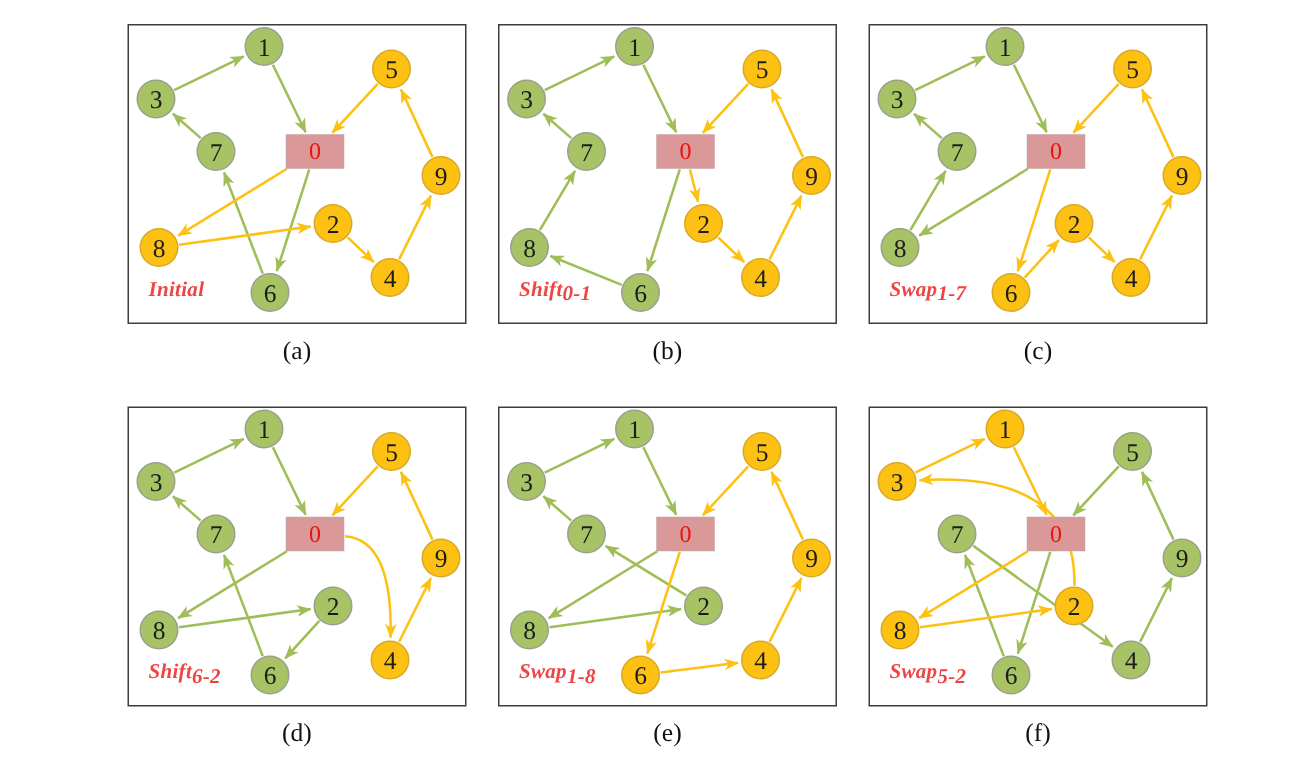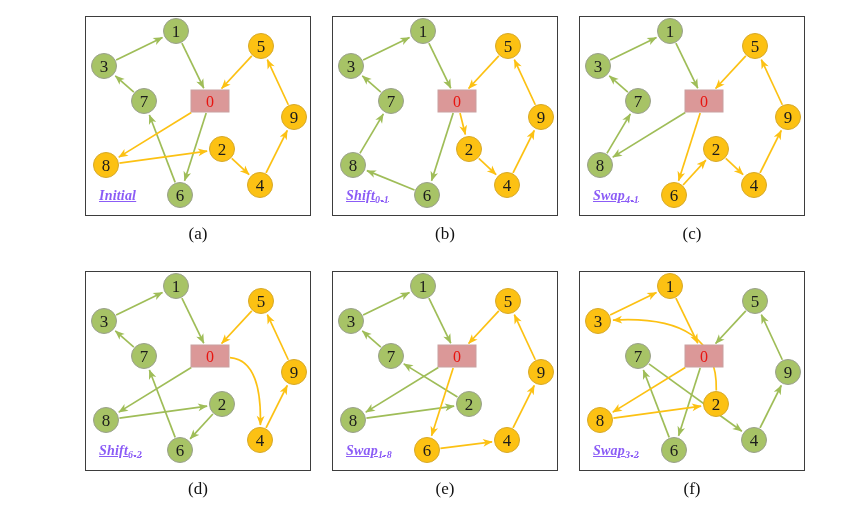--- a/index.html
+++ b/index.html
@@ -7,24 +7,24 @@
     position:relative;width:863px;height:509px;background:#ffffff;
     font-family:"Liberation Serif",serif;overflow:hidden;
   }
   .graph-box{
     position:absolute;width:224px;height:198px;
     border:1px solid #3d3d3d;background:#ffffff;
   }
   .graph-box svg{position:absolute;left:0;top:0;width:224px;height:198px;}
   .panel-label{
     position:absolute;left:13px;bottom:10px;
-    font-weight:bold;font-style:italic;font-size:14px;color:#8b5cf6;
-    letter-spacing:.2px;white-space:nowrap;text-decoration:underline;
+    font-weight:bold;font-style:italic;font-size:14px;color:#ef4444;
+    letter-spacing:.2px;white-space:nowrap;
   }
-  .panel-label sub{font-size:10px;font-weight:bold;font-style:italic;vertical-align:-3px;}
+  .panel-label sub{font-size:14px;font-weight:bold;font-style:italic;vertical-align:-3px;}
   .caption{
     position:absolute;width:226px;height:24px;text-align:center;
     font-size:17px;color:#111;
   }
 </style>
 </head>
 <body>
 
 <div id="stage">
 
@@ -211,21 +211,21 @@
         </g>
         <g>
           <circle cx="208" cy="100" r="12.5" fill="#fcc113" stroke="#d7a929" stroke-width="1"></circle>
           <text x="208" y="100.5" text-anchor="middle" dominant-baseline="central" font-size="17" fill="#1c1c1c" font-family="&quot;Liberation Serif&quot;, serif">9</text>
         </g>
         <g>
           <rect x="105" y="73" width="38" height="22" fill="#db9898" stroke="#c9a0a0" stroke-width="1"></rect>
           <text x="124" y="84.5" text-anchor="middle" dominant-baseline="central" font-size="16" fill="#e81410" font-family="&quot;Liberation Serif&quot;, serif">0</text>
         </g>
       </svg>
-    <div class="panel-label"><span>Swap</span><sub>4-1</sub></div>
+    <div class="panel-label"><span>Swap</span><sub>1-7</sub></div>
   </div>
   <div class="graph-box" id="box-3" style="left: 85px; top: 271px;">
     <svg viewBox="0 0 224 198">
         <defs>
           <marker id="arr-g-3" markerWidth="11" markerHeight="9" refX="9.5" refY="4.5" orient="auto" markerUnits="userSpaceOnUse">
             <path d="M0.4,0.6 L10,4.5 L0.4,8.4 L3,4.5 Z" fill="#9fbd58"></path>
           </marker>
           <marker id="arr-o-3" markerWidth="11" markerHeight="9" refX="9.5" refY="4.5" orient="auto" markerUnits="userSpaceOnUse">
             <path d="M0.4,0.6 L10,4.5 L0.4,8.4 L3,4.5 Z" fill="#fcc113"></path>
           </marker>
@@ -403,21 +403,21 @@
         </g>
         <g>
           <circle cx="208" cy="100" r="12.5" fill="#a7c366" stroke="#9aa08c" stroke-width="1"></circle>
           <text x="208" y="100.5" text-anchor="middle" dominant-baseline="central" font-size="17" fill="#1c1c1c" font-family="&quot;Liberation Serif&quot;, serif">9</text>
         </g>
         <g>
           <rect x="105" y="73" width="38" height="22" fill="#db9898" stroke="#c9a0a0" stroke-width="1"></rect>
           <text x="124" y="84.5" text-anchor="middle" dominant-baseline="central" font-size="16" fill="#e81410" font-family="&quot;Liberation Serif&quot;, serif">0</text>
         </g>
       </svg>
-    <div class="panel-label"><span>Swap</span><sub>3-2</sub></div>
+    <div class="panel-label"><span>Swap</span><sub>5-2</sub></div>
   </div>
 
   <div class="caption" id="cap-0" style="left: 85px; top: 224px;">(a)</div>
   <div class="caption" id="cap-1" style="left: 332px; top: 224px;">(b)</div>
   <div class="caption" id="cap-2" style="left: 579px; top: 224px;">(c)</div>
   <div class="caption" id="cap-3" style="left: 85px; top: 479px;">(d)</div>
   <div class="caption" id="cap-4" style="left: 332px; top: 479px;">(e)</div>
   <div class="caption" id="cap-5" style="left: 579px; top: 479px;">(f)</div>
 
 </div>

